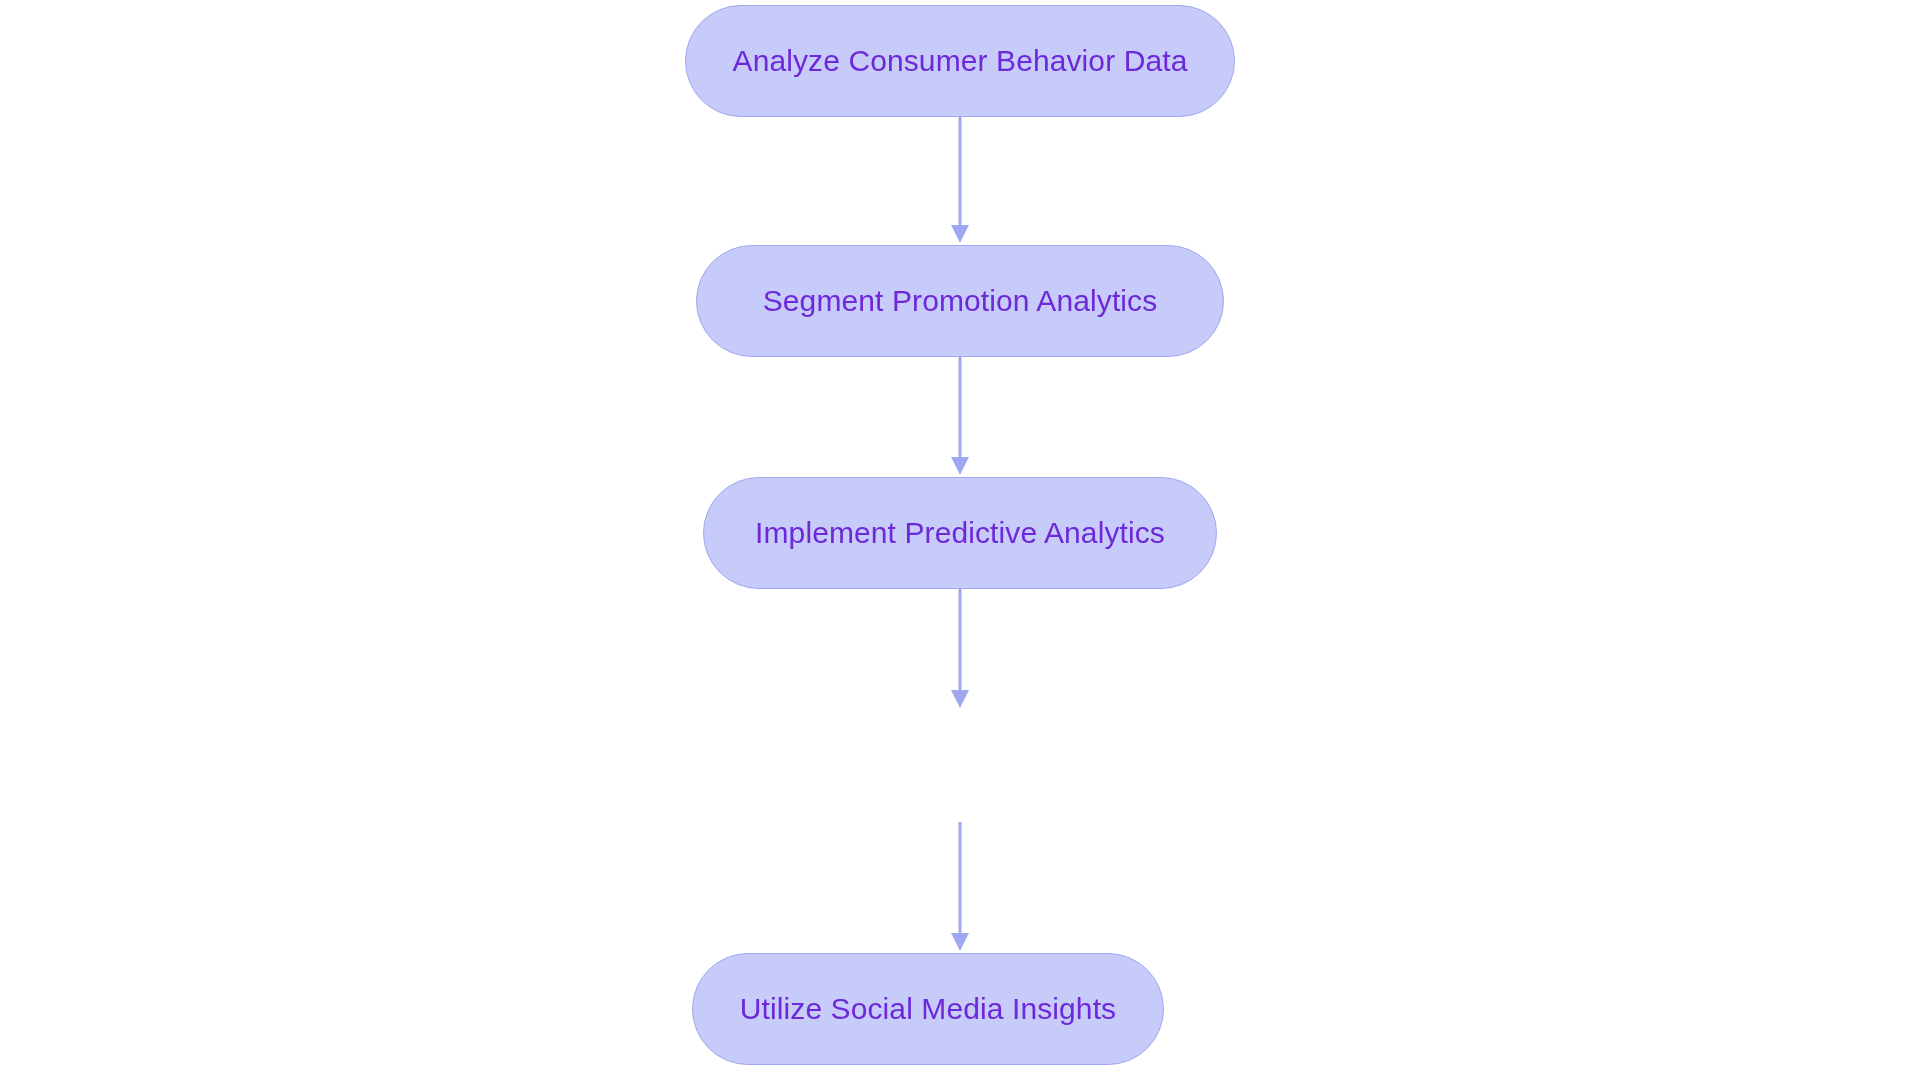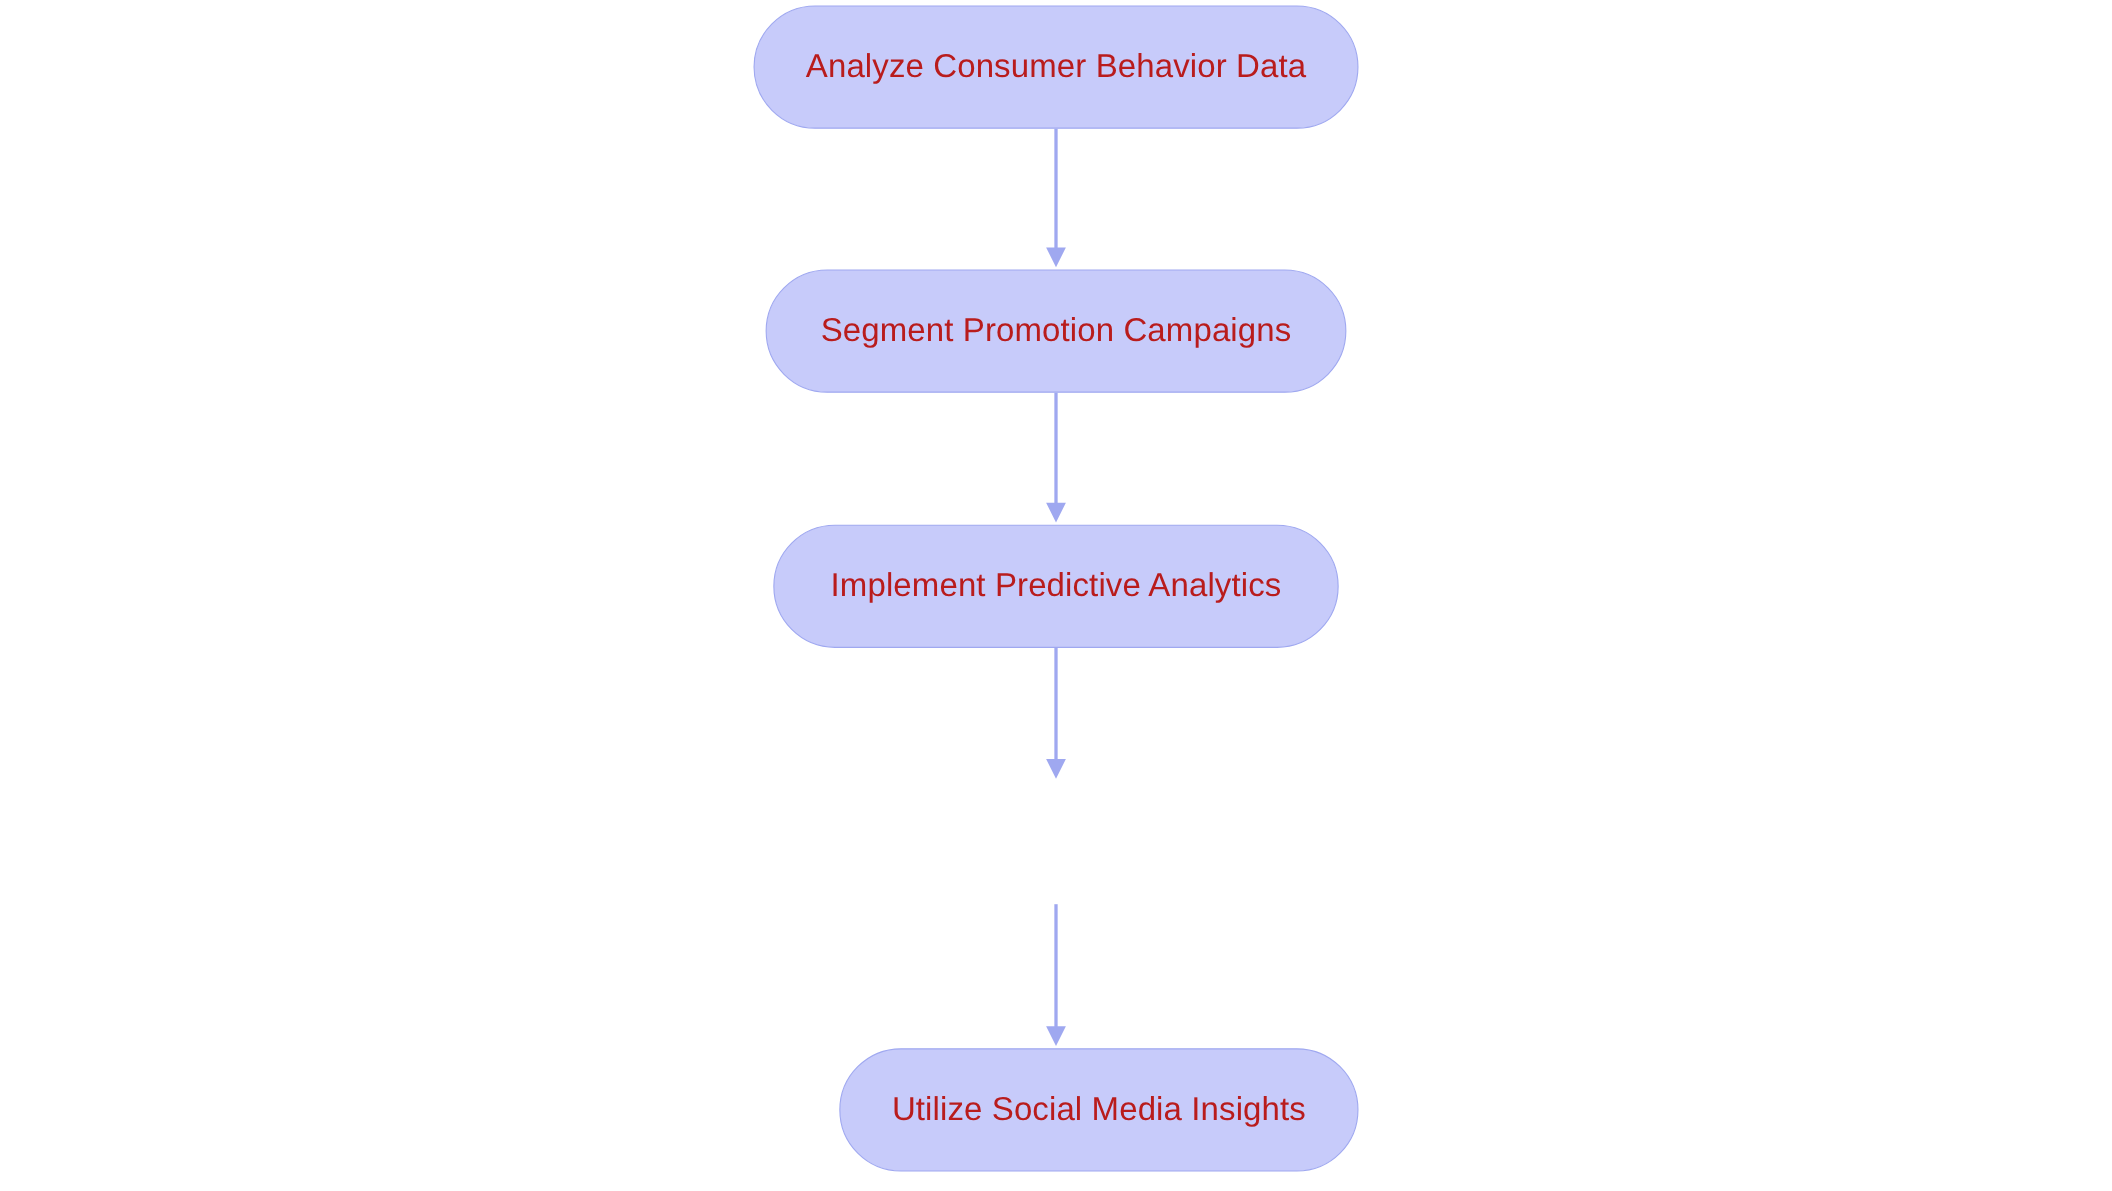--- a/index.html
+++ b/index.html
@@ -29,21 +29,21 @@
     display: flex;
     align-items: center;
     justify-content: center;
     background: #c7cbfa;
     border: 1.6px solid #9fa8f0;
     border-radius: 999px;
     transform: translateX(-50%);
   }
 
   .flow-node-label {
-    color: #b91c1c;
+    color: #6d28d9;
     font-family: "Liberation Sans", sans-serif;
     font-size: 30px;
     font-weight: 400;
     line-height: 1.15;
     letter-spacing: 0.1px;
     white-space: nowrap;
     text-align: center;
     user-select: none;
   }
 
@@ -89,25 +89,25 @@
       <line x1="20" y1="0" x2="20" y2="113" stroke="#9fa8f0" stroke-width="3"></line>
       <polygon points="11,111 29,111 20,129" fill="#9fa8f0"></polygon>
     </svg>
   </div>
 
   <div class="flow-node" style="left:960px; top:5px; width:550px; height:112px;">
     <span class="flow-node-label">Analyze Consumer Behavior Data</span>
   </div>
 
   <div class="flow-node" style="left:960px; top:245px; width:528px; height:112px;">
-    <span class="flow-node-label">Segment Promotion Campaigns</span>
+    <span class="flow-node-label">Segment Promotion Analytics</span>
   </div>
 
   <div class="flow-node" style="left:960px; top:477px; width:514px; height:112px;">
     <span class="flow-node-label">Implement Predictive Analytics</span>
   </div>
 
 
-  <div class="flow-node" style="left:999px; top:953px; width:472px; height:112px;">
+  <div class="flow-node" style="left:928px; top:953px; width:472px; height:112px;">
     <span class="flow-node-label">Utilize Social Media Insights</span>
   </div>
 
 </div>
 
 </body></html>

